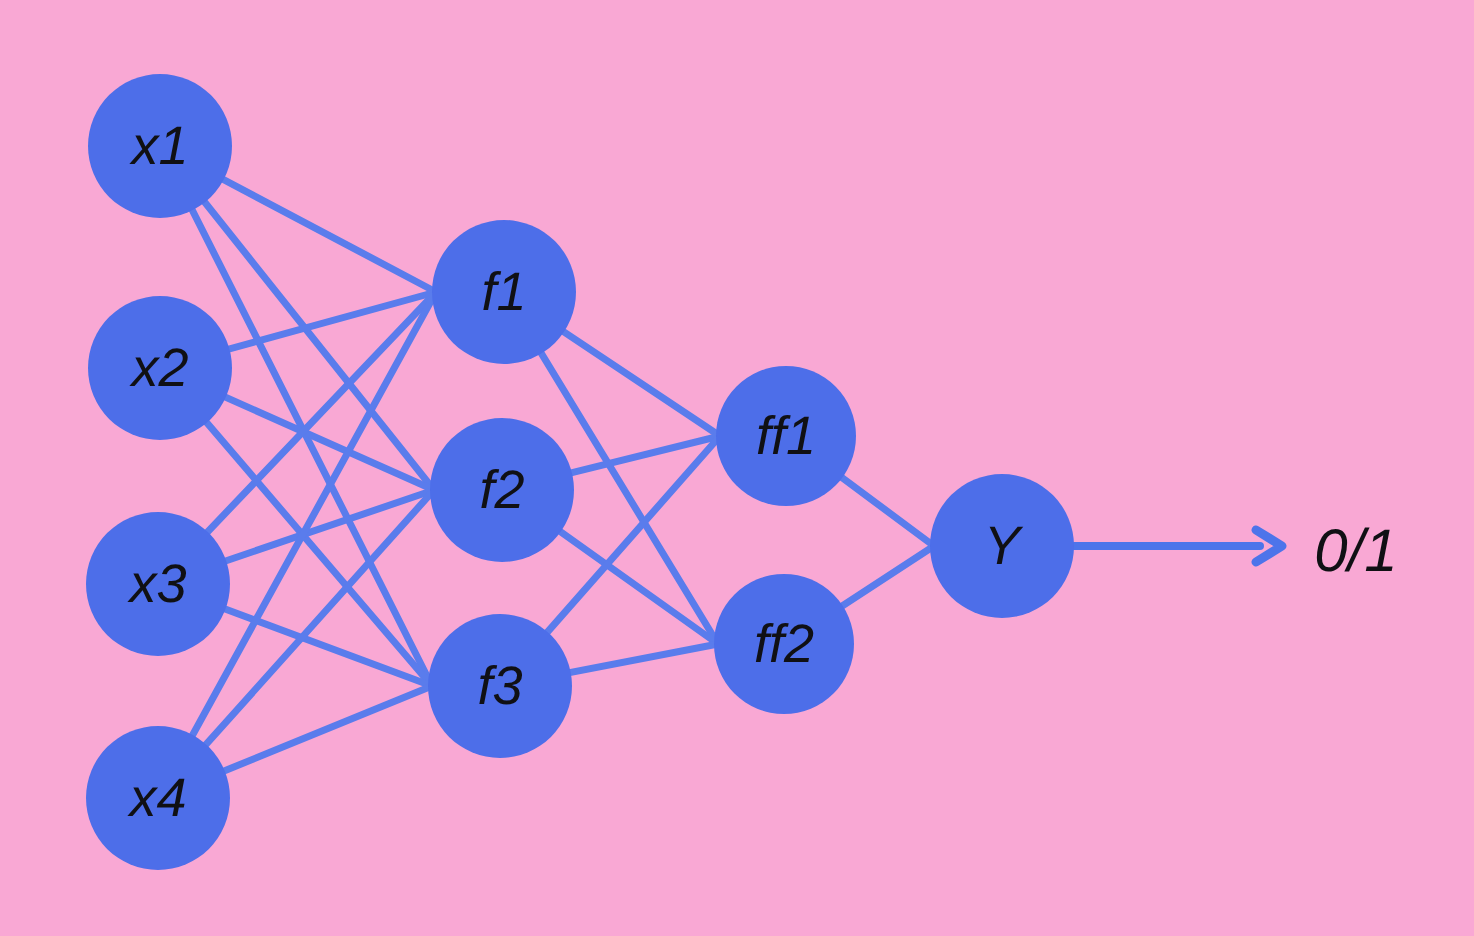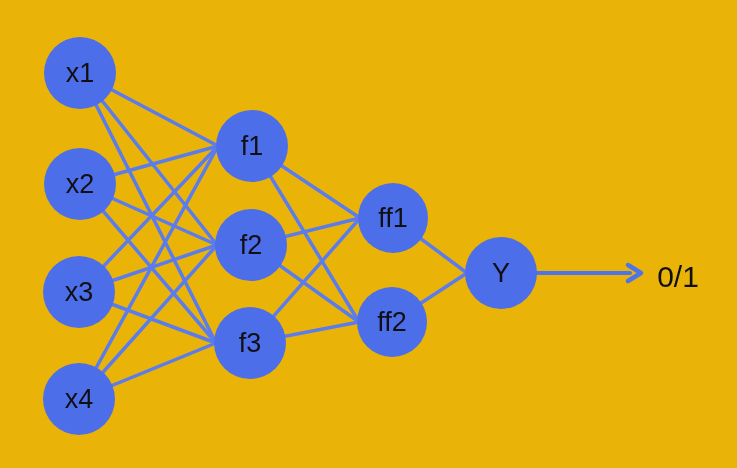--- a/index.html
+++ b/index.html
@@ -4,22 +4,23 @@
 <style>
   html, body {
     margin: 0;
     padding: 0;
     background: #ffffff;
   }
   .stage {
     position: relative;
     width: 737px;
     height: 468px;
-    background: #eab308;
+    background: #f9a8d4;
     overflow: hidden;
+    font-style: italic;
   }
   svg { display: block; }
   svg text {
     font-family: "Liberation Sans", "DejaVu Sans", sans-serif;
     user-select: none;
   }
   .node-label { font-size: 27px; fill: #101014; }
   .output-label { font-size: 30px; fill: #101014; }
 </style>
 </head>

